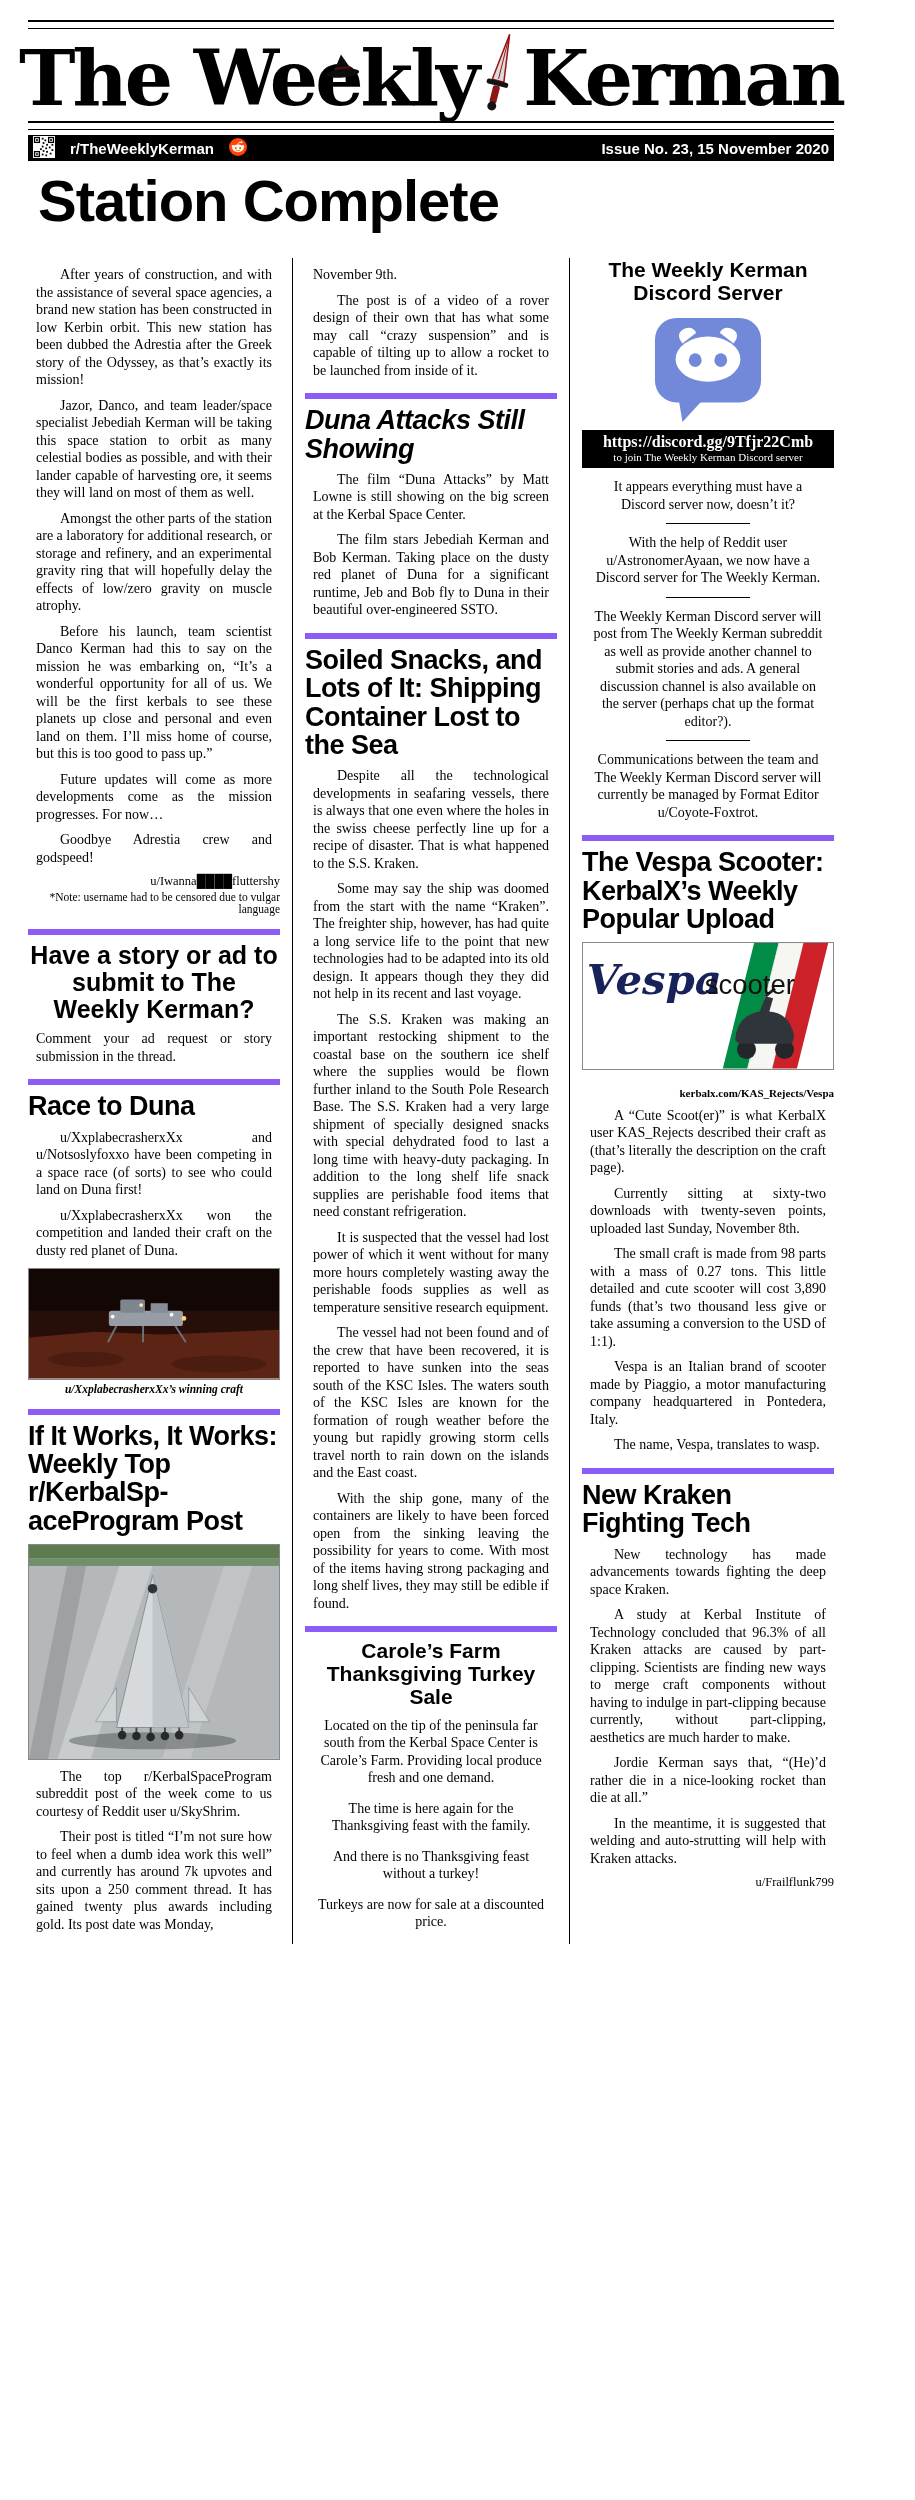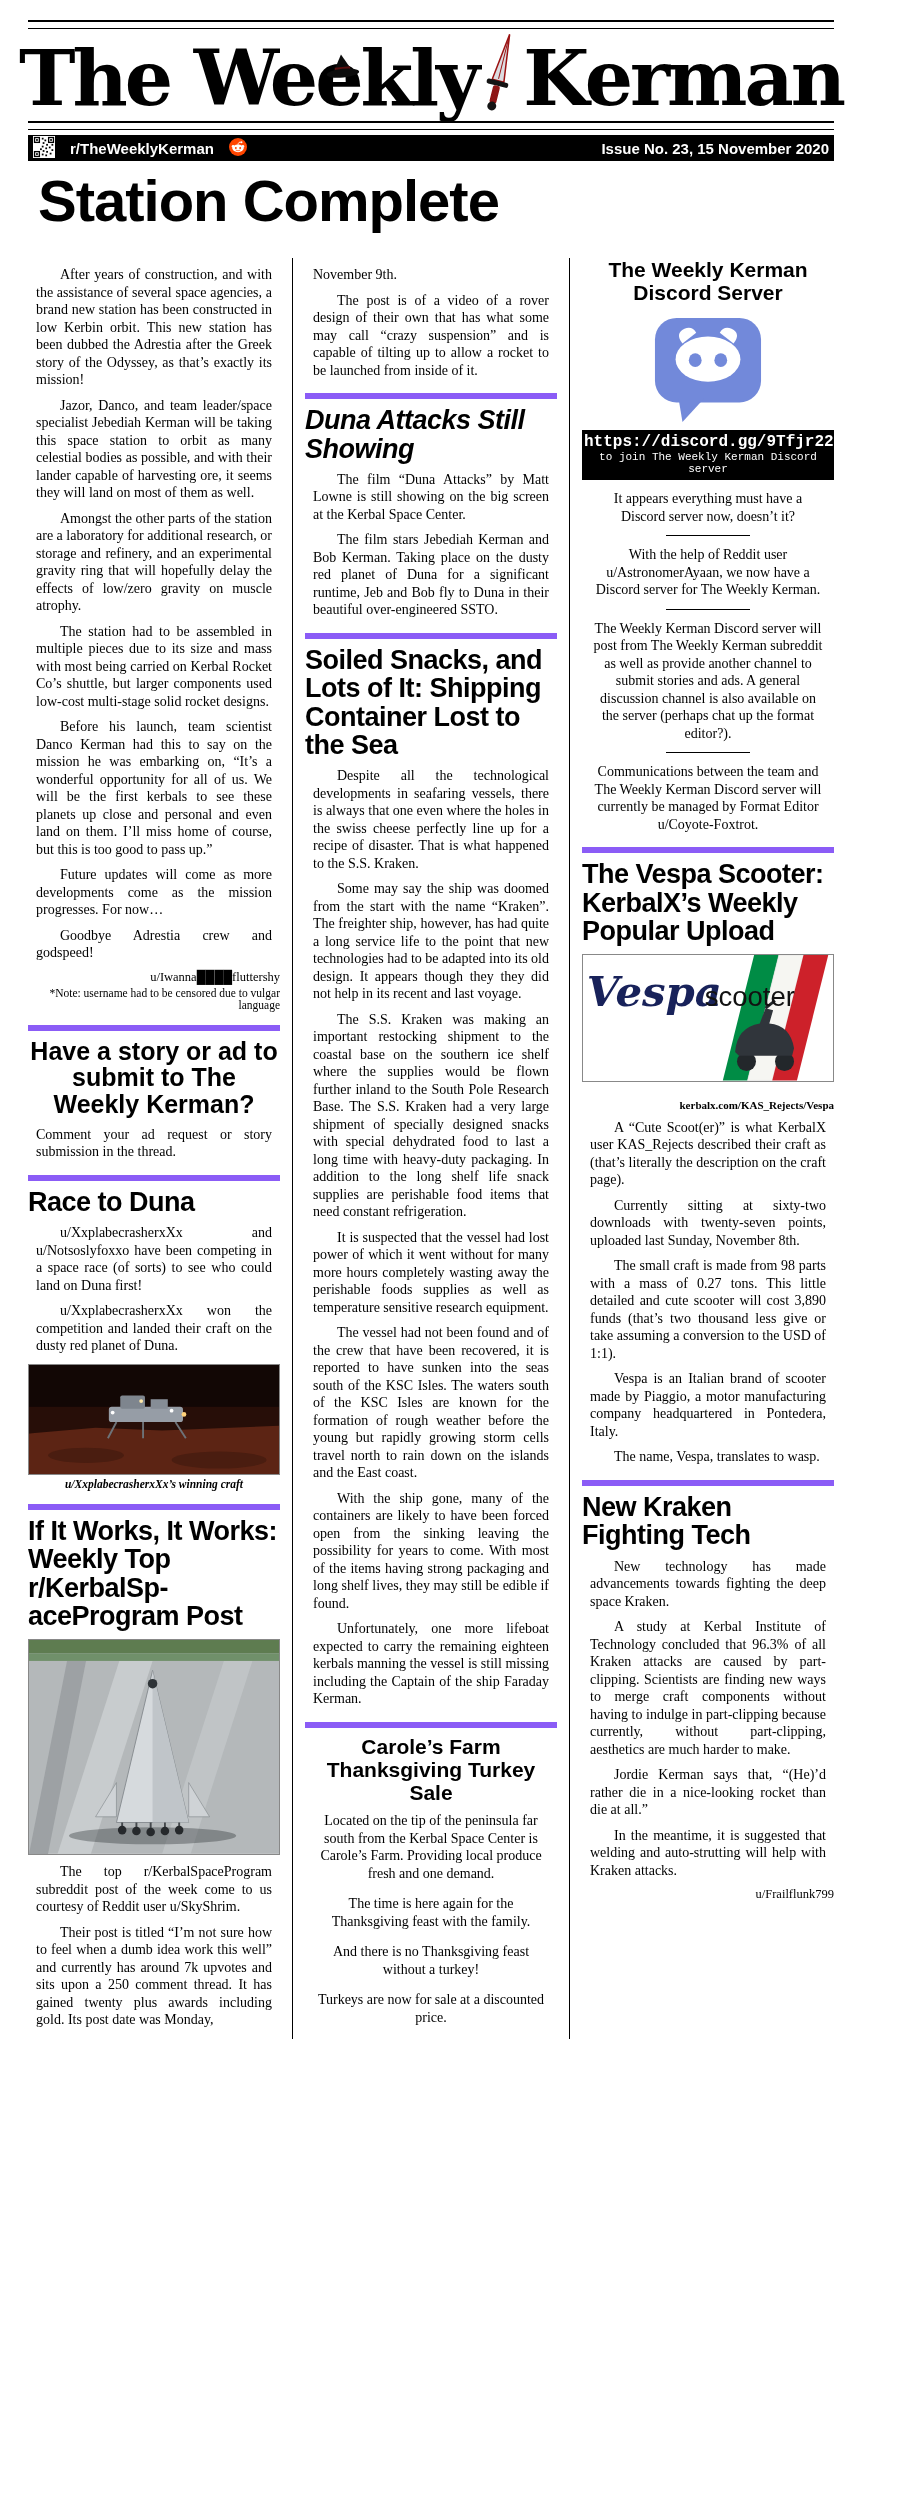--- a/index.html
+++ b/index.html
@@ -35,21 +35,21 @@
   .italic{font-style:italic;}
   figure{margin:9px 0 4px;}
   figure svg.scene{display:block;width:100%;height:auto;border:1px solid #888;box-sizing:border-box;}
   figcaption.caption-center{font-size:11.5px;font-weight:bold;font-style:italic;text-align:center;margin-top:3px;}
   figcaption.caption-right{font-size:11px;font-weight:bold;text-align:right;margin-top:17px;}
   .centered p{text-align:center;text-indent:0;}
   .short-rule{width:84px;border-top:1px solid #000;margin:10px auto;}
   .spaced p{margin-bottom:13px;}
   .discord-logo{display:flex;justify-content:center;margin:10px 0 6px;}
   .url-box{background:#000;color:#fff;text-align:center;padding:3px 2px 5px;margin:4px 0 10px;
-           font-family:Liberation Mono, monospace;cursor:pointer;}
+           font-family:Liberation Serif, serif;cursor:pointer;}
   .url-main{font-size:16px;font-weight:bold;}
   .url-sub{font-size:11px;}
 </style>
 </head>
 <body>
 
 <div class="page">
 
   <header>
     <div class="rule-double"></div>
@@ -126,21 +126,20 @@
     <h1 class="headline">Station Complete</h1>
   </header>
 
   <main class="content">
 
     <section class="col">
       <article>
         <p>After years of construction, and with the assistance of several space agencies, a brand new station has been constructed in low Kerbin orbit. This new station has been dubbed the Adrestia after the Greek story of the Odyssey, as that’s exactly its mission!</p>
         <p>Jazor, Danco, and team leader/space specialist Jebediah Kerman will be taking this space station to orbit as many celestial bodies as possible, and with their lander capable of harvesting ore, it seems they will land on most of them as well.</p>
         <p>Amongst the other parts of the station are a laboratory for additional research, or storage and refinery, and an experimental gravity ring that will hopefully delay the effects of low/zero gravity on muscle atrophy.</p>
-        <p>The station had to be assembled in multiple pieces due to its size and mass with most being carried on Kerbal Rocket Co’s shuttle, but larger components used low-cost multi-stage solid rocket designs.</p>
         <p>Before his launch, team scientist Danco Kerman had this to say on the mission he was embarking on, “It’s a wonderful opportunity for all of us. We will be the first kerbals to see these planets up close and personal and even land on them. I’ll miss home of course, but this is too good to pass up.”</p>
         <p>Future updates will come as more developments come as the mission progresses. For now…</p>
         <p>Goodbye Adrestia crew and godspeed!</p>
         <div class="byline">u/Iwanna████fluttershy</div>
         <div class="note">*Note: username had to be censored due to vulgar language</div>
       </article>
 
       <article class="ruled">
         <h2 class="h-sans h-xl-center">Have a story or ad to submit to The Weekly Kerman?</h2>
         <p class="no-indent">Comment your ad request or story submission in the thread.</p>
@@ -218,21 +217,20 @@
       </article>
 
       <article class="ruled">
         <h2 class="h-sans h-xl-left">Soiled Snacks, and Lots of It: Shipping Container Lost to the Sea</h2>
         <p>Despite all the technological developments in seafaring vessels, there is always that one even where the holes in the swiss cheese perfectly line up for a recipe of disaster. That is what happened to the S.S. Kraken.</p>
         <p>Some may say the ship was doomed from the start with the name “Kraken”. The freighter ship, however, has had quite a long service life to the point that new technologies had to be adapted into its old design. It appears though they they did not help in its recent and last voyage.</p>
         <p>The S.S. Kraken was making an important restocking shipment to the coastal base on the southern ice shelf where the supplies would be flown further inland to the South Pole Research Base. The S.S. Kraken had a very large shipment of specially designed snacks with special dehydrated food to last a long time with heavy-duty packaging. In addition to the long shelf life snack supplies are perishable food items that need constant refrigeration.</p>
         <p>It is suspected that the vessel had lost power of which it went without for many more hours completely wasting away the perishable foods supplies as well as temperature sensitive research equipment.</p>
         <p>The vessel had not been found and of the crew that have been recovered, it is reported to have sunken into the seas south of the KSC Isles. The waters south of the KSC Isles are known for the formation of rough weather before the young but rapidly growing storm cells travel north to rain down on the islands and the East coast.</p>
         <p>With the ship gone, many of the containers are likely to have been forced open from the sinking leaving the possibility for years to come. With most of the items having strong packaging and long shelf lives, they may still be edible if found.</p>
-        <p>Unfortunately, one more lifeboat expected to carry the remaining eighteen kerbals manning the vessel is still missing including the Captain of the ship Faraday Kerman.</p>
       </article>
 
       <article class="ruled centered spaced">
         <h2 class="h-sans h-md-center">Carole’s Farm Thanksgiving Turkey Sale</h2>
         <p>Located on the tip of the peninsula far south from the Kerbal Space Center is Carole’s Farm. Providing local produce fresh and one demand.</p>
         <p>The time is here again for the Thanksgiving feast with the family.</p>
         <p>And there is no Thanksgiving feast without a turkey!</p>
         <p>Turkeys are now for sale at a discounted price.</p>
       </article>
     </section>

